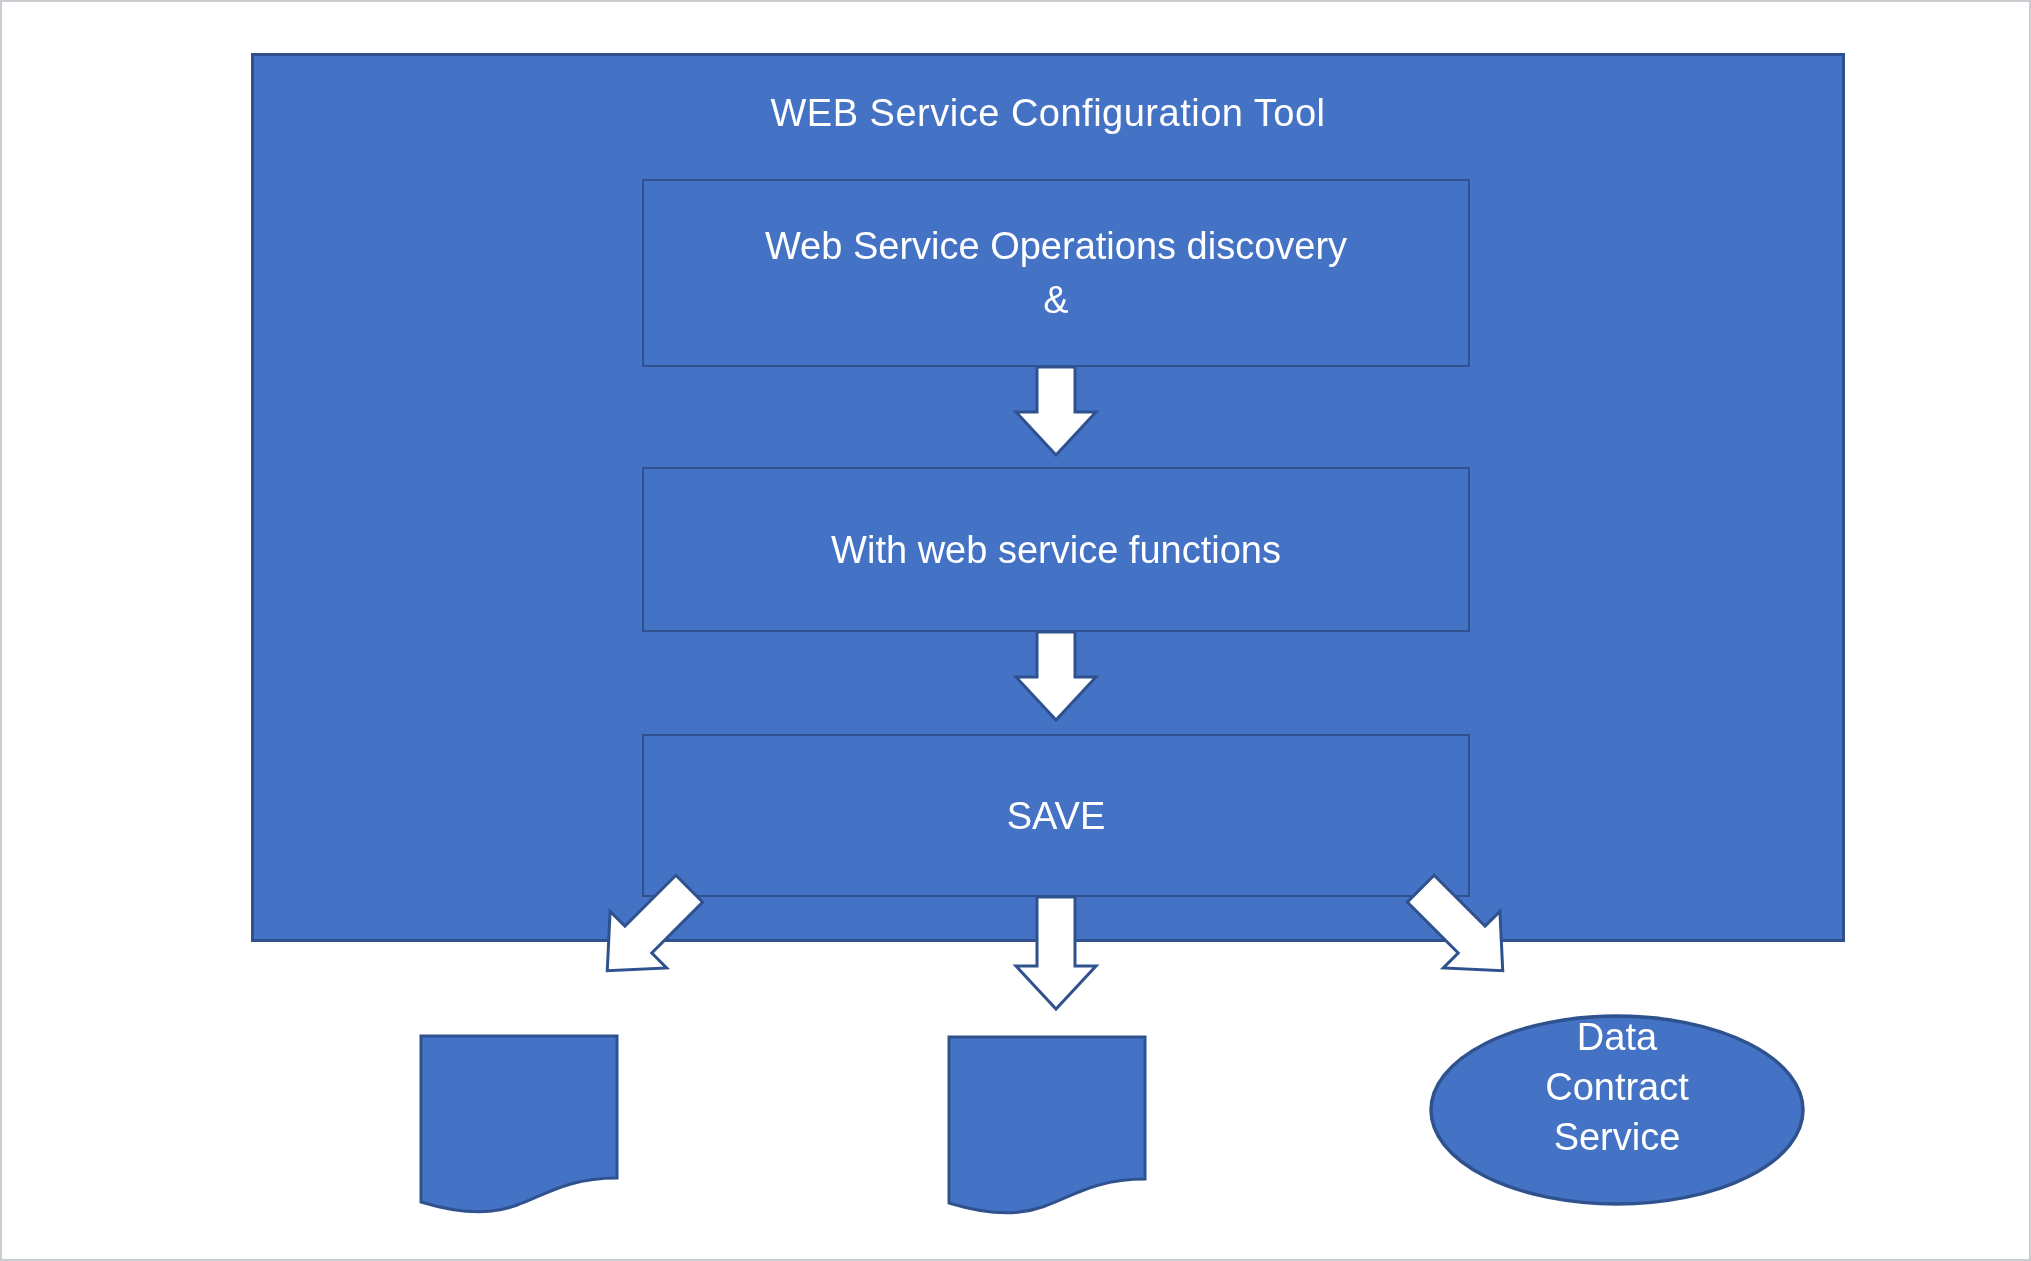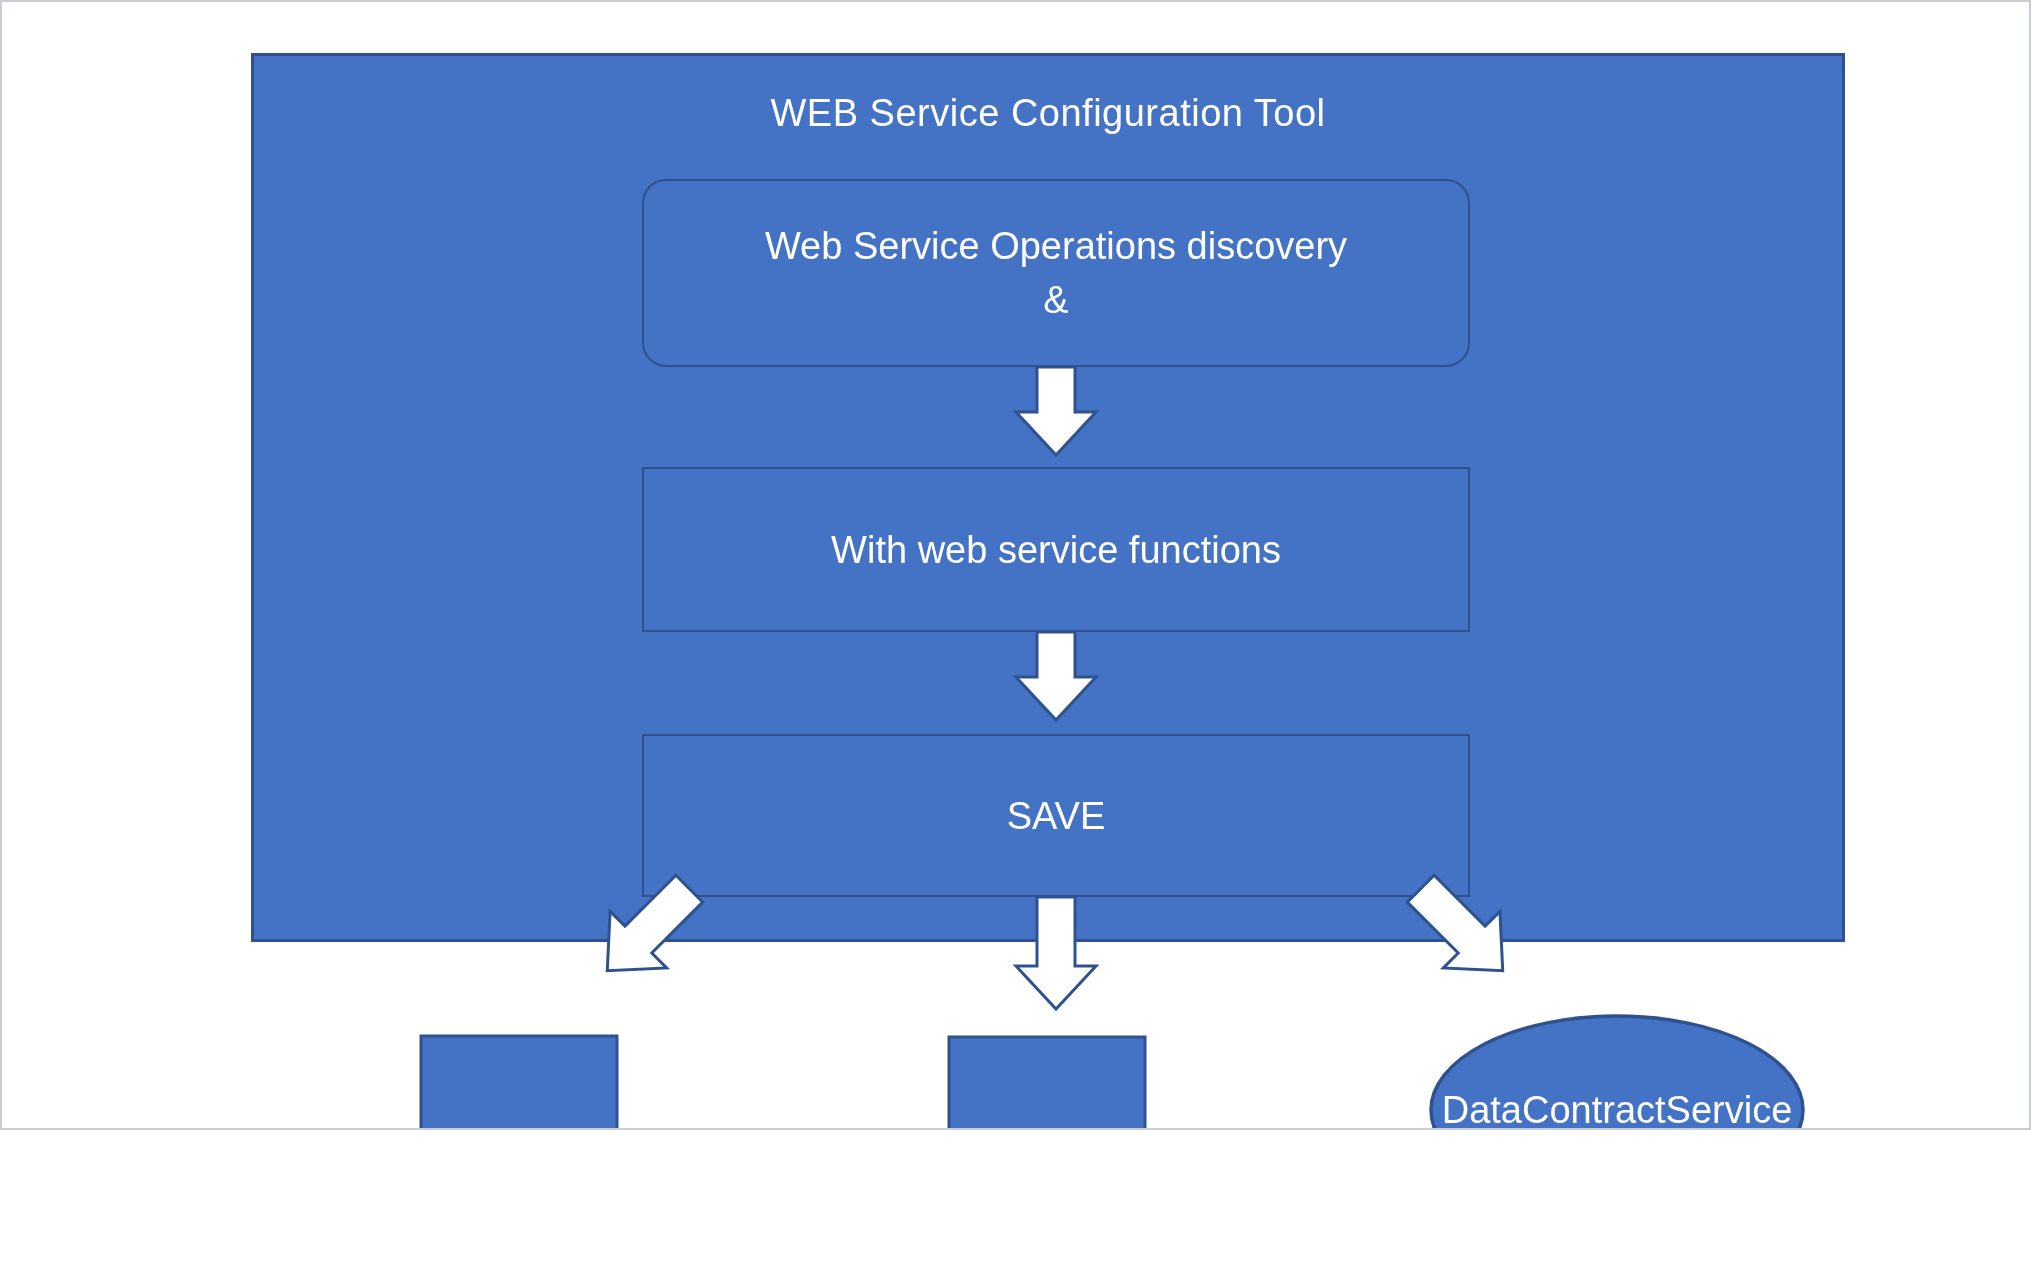--- a/index.html
+++ b/index.html
@@ -12,21 +12,21 @@
     --canvas-bg: #FFFFFF;
   }
   * { margin: 0; padding: 0; box-sizing: border-box; }
   html, body { background: #ffffff; }
   body {
     font-family: "Liberation Sans", "DejaVu Sans", sans-serif;
     width: 2031px; height: 1261px;
   }
   .canvas {
     position: relative;
-    width: 2031px; height: 1130px;
+    width: 2031px; height: 1261px;
     background: var(--canvas-bg);
     border: 2px solid var(--frame-border);
     overflow: hidden;
     text-decoration: underline;
   }
   .big-rect {
     position: absolute;
     left: 249px; top: 51px;
     width: 1594px; height: 889px;
     background: var(--shape-fill);
@@ -48,21 +48,21 @@
     border: 2px solid var(--shape-border);
     color: var(--text);
     font-size: 38px;
     line-height: 54px;
     text-align: center;
     display: flex;
     flex-direction: column;
     justify-content: center;
     align-items: center;
   }
-  .step-box-1 { top: 177px; height: 188px; border-radius: 24px; }
+  .step-box-1 { top: 177px; height: 188px; }
   .step-box-2 { top: 465px; height: 165px; }
   .step-box-3 { top: 732px; height: 163px; }
   .arrow {
     position: absolute;
     width: 84px;
     overflow: visible;
   }
   .arrow polygon {
     fill: var(--arrow-fill);
     stroke: var(--arrow-border);
@@ -106,22 +106,22 @@
   }
   .ellipse-shape ellipse {
     fill: var(--shape-fill);
     stroke: var(--shape-border);
     stroke-width: 3.5;
   }
   .ellipse-label {
     position: absolute;
     left: 0; right: 0; top: 0; bottom: 0;
     display: flex;
-    flex-direction: row;
-    justify-content: center;
+    flex-direction: column;
+    justify-content: flex-start;
     align-items: center;
     color: var(--text);
     font-size: 38px;
     line-height: 50px;
     text-align: center;
   }
 </style>
 </head>
 <body>
 

